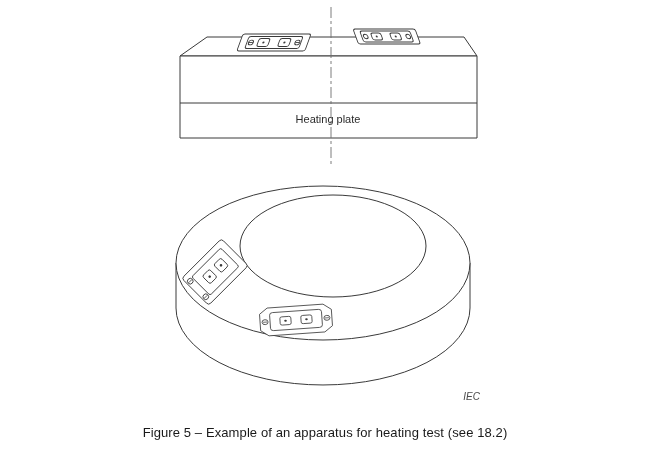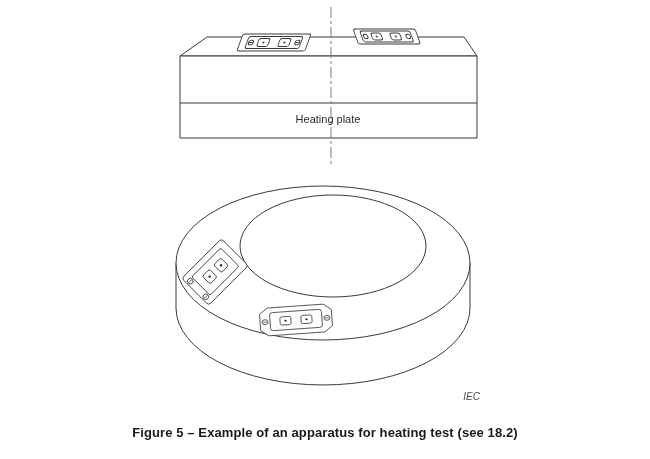--- a/index.html
+++ b/index.html
@@ -33,21 +33,21 @@
     font-size: 10px;
     font-style: italic;
     fill: #4a4a4a;
   }
   .caption {
     position: absolute;
     left: 0;
     top: 425px;
     width: 100%;
     text-align: center;
-    font-weight: bold;
+    font-weight: normal;
     font-size: 13px;
     color: #1a1a1a;
     letter-spacing: 0.1px;
   }
 </style>
 </head>
 <body>
 
 <div class="page">
 

